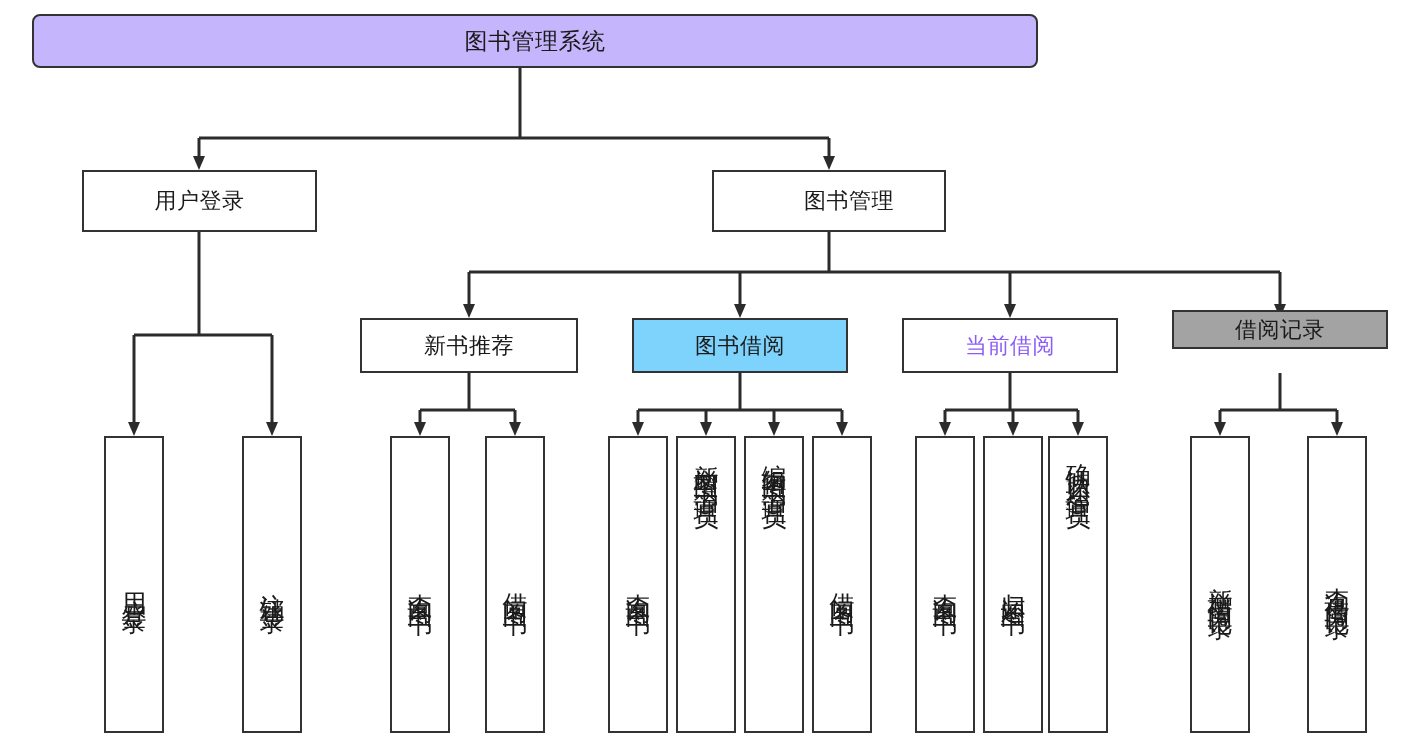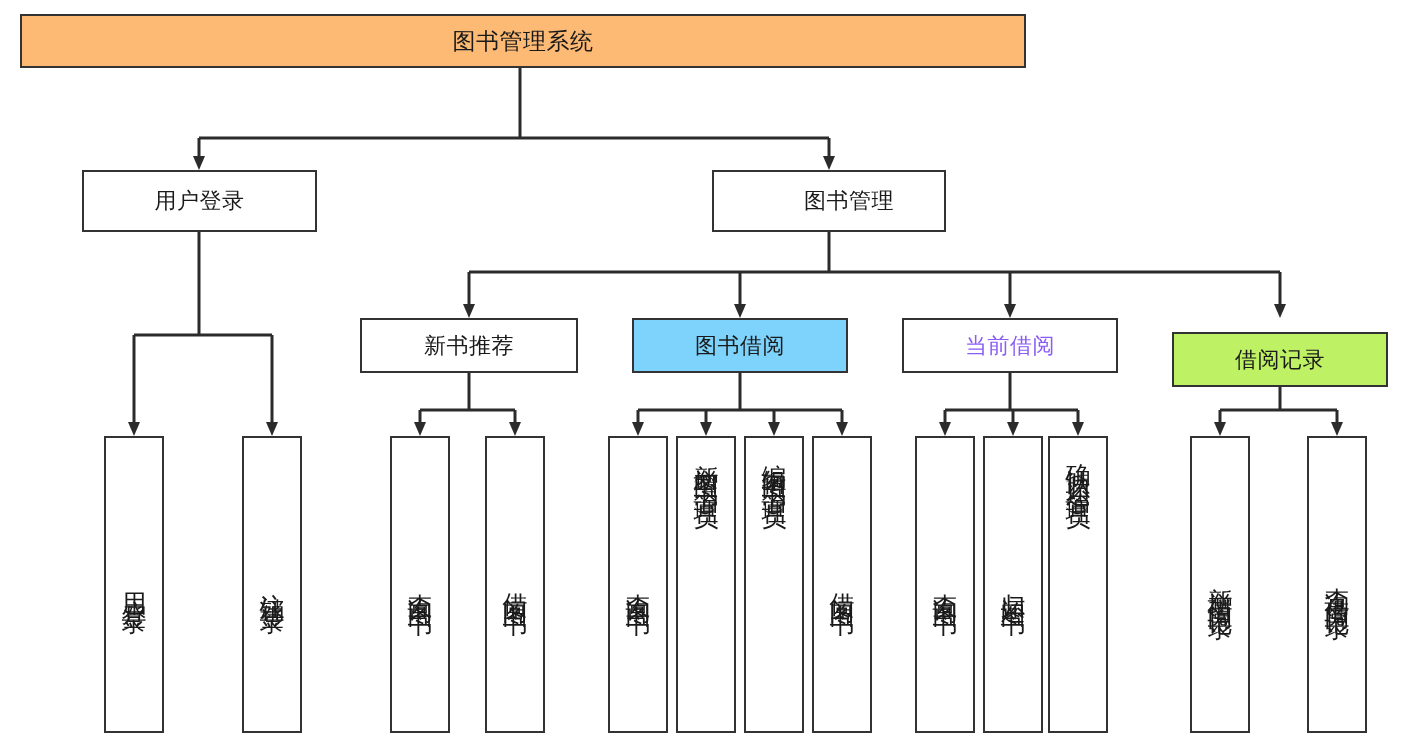--- a/index.html
+++ b/index.html
@@ -167,39 +167,39 @@
       <g>
         <line x1="1220" y1="410" x2="1220" y2="424" stroke="#2b2b2b" stroke-width="3"></line>
         <polygon points="1214,422 1226,422 1220,436" fill="#2b2b2b"></polygon>
       </g>
       <g>
         <line x1="1337" y1="410" x2="1337" y2="424" stroke="#2b2b2b" stroke-width="3"></line>
         <polygon points="1331,422 1343,422 1337,436" fill="#2b2b2b"></polygon>
       </g>
     </svg>
   <div id="node-layer">
-      <div class="node horizontal root" style="left: 20px; top: 14px; width: 1006px; height: 54px; border-color: rgb(51, 51, 51); background: #fdba74;">
+      <div class="node horizontal root" style="left: 32px; top: 14px; width: 1006px; height: 54px; border-color: rgb(51, 51, 51); background: #c4b5fd; border-radius: 8px;">
         <span class="label" style="color: rgb(26, 26, 26);">图书管理系统</span>
       </div>
       <div class="node horizontal" style="left: 82px; top: 170px; width: 235px; height: 62px; border-color: rgb(51, 51, 51); background: rgb(255, 255, 255);">
         <span class="label" style="color: rgb(26, 26, 26);">用户登录</span>
       </div>
       <div class="node horizontal" style="left: 712px; top: 170px; width: 234px; height: 62px; border-color: rgb(51, 51, 51); background: rgb(255, 255, 255); padding-left: 40px;">
         <span class="label" style="color: rgb(26, 26, 26);">图书管理</span>
       </div>
       <div class="node horizontal" style="left: 360px; top: 318px; width: 218px; height: 55px; border-color: rgb(51, 51, 51); background: rgb(255, 255, 255);">
         <span class="label" style="color: rgb(26, 26, 26);">新书推荐</span>
       </div>
       <div class="node horizontal" style="left: 632px; top: 318px; width: 216px; height: 55px; border-color: rgb(51, 51, 51); background: #7dd3fc;">
         <span class="label" style="color: rgb(26, 26, 26);">图书借阅</span>
       </div>
       <div class="node horizontal" style="left: 902px; top: 318px; width: 216px; height: 55px; border-color: rgb(51, 51, 51); background: rgb(255, 255, 255);">
         <span class="label" style="color: #8b5cf6;">当前借阅</span>
       </div>
-      <div class="node horizontal" style="left: 1172px; top: 332px; width: 216px; height: 55px; border-color: rgb(51, 51, 51); background: #bef264;">
+      <div class="node horizontal" style="left: 1172px; top: 310px; width: 216px; height: 39px; border-color: rgb(51, 51, 51); background: #a3a3a3;">
         <span class="label" style="color: rgb(26, 26, 26);">借阅记录</span>
       </div>
       <div class="node vertical centered" style="left: 104px; top: 436px; width: 60px; height: 297px; border-color: rgb(51, 51, 51); background: rgb(255, 255, 255);">
         <span class="label" style="color: rgb(26, 26, 26);">用户登录</span>
       </div>
       <div class="node vertical centered" style="left: 242px; top: 436px; width: 60px; height: 297px; border-color: rgb(51, 51, 51); background: rgb(255, 255, 255);">
         <span class="label" style="color: rgb(26, 26, 26);">注销登录</span>
       </div>
       <div class="node vertical centered" style="left: 390px; top: 436px; width: 60px; height: 297px; border-color: rgb(51, 51, 51); background: rgb(255, 255, 255);">
         <span class="label" style="color: rgb(26, 26, 26);">查询图书</span>

